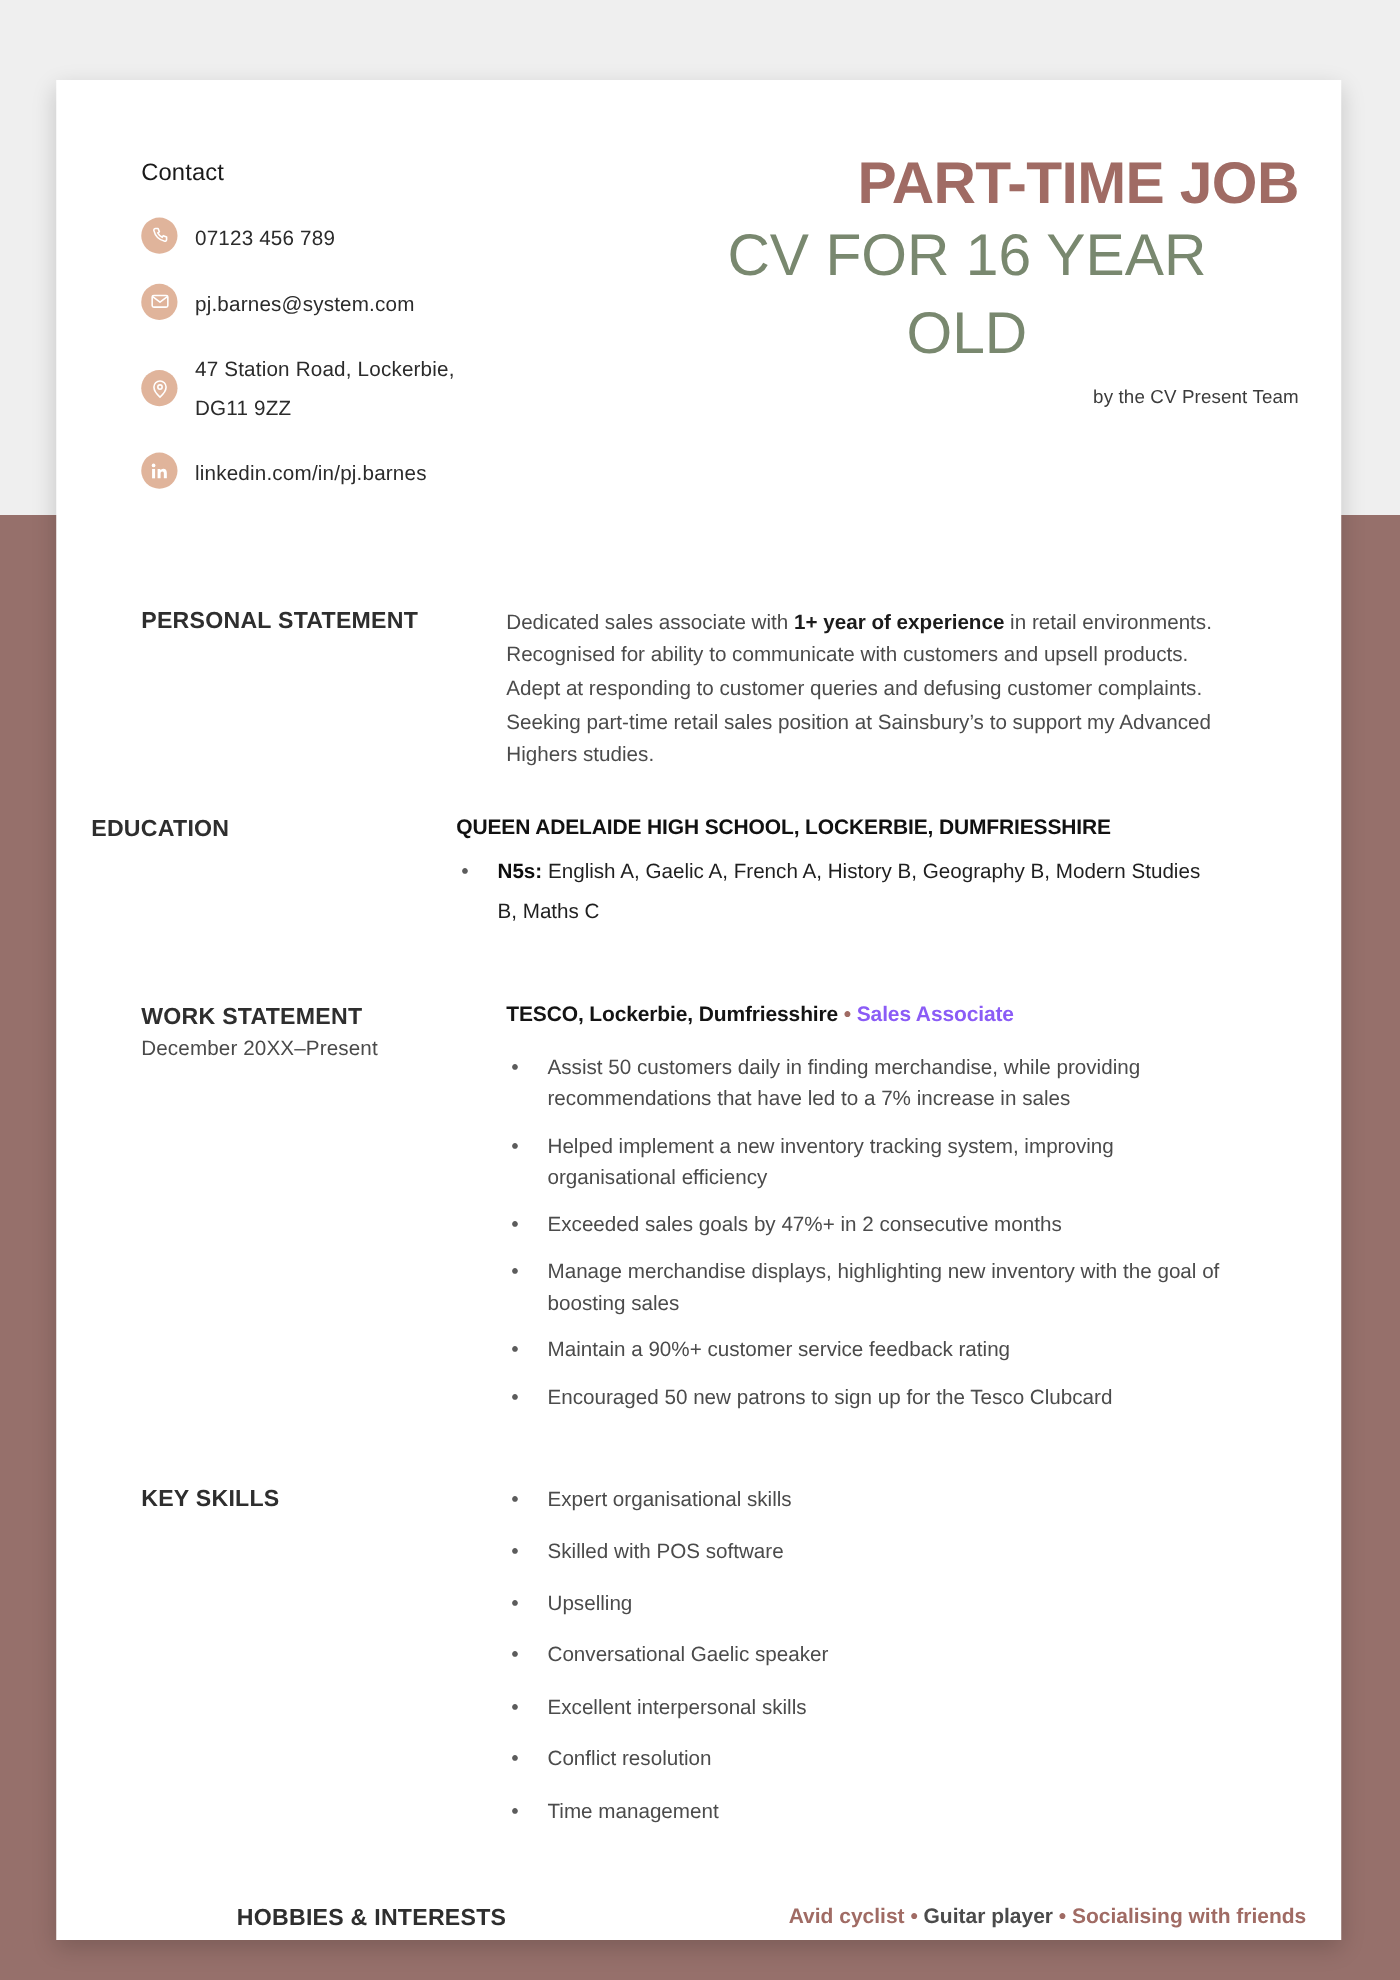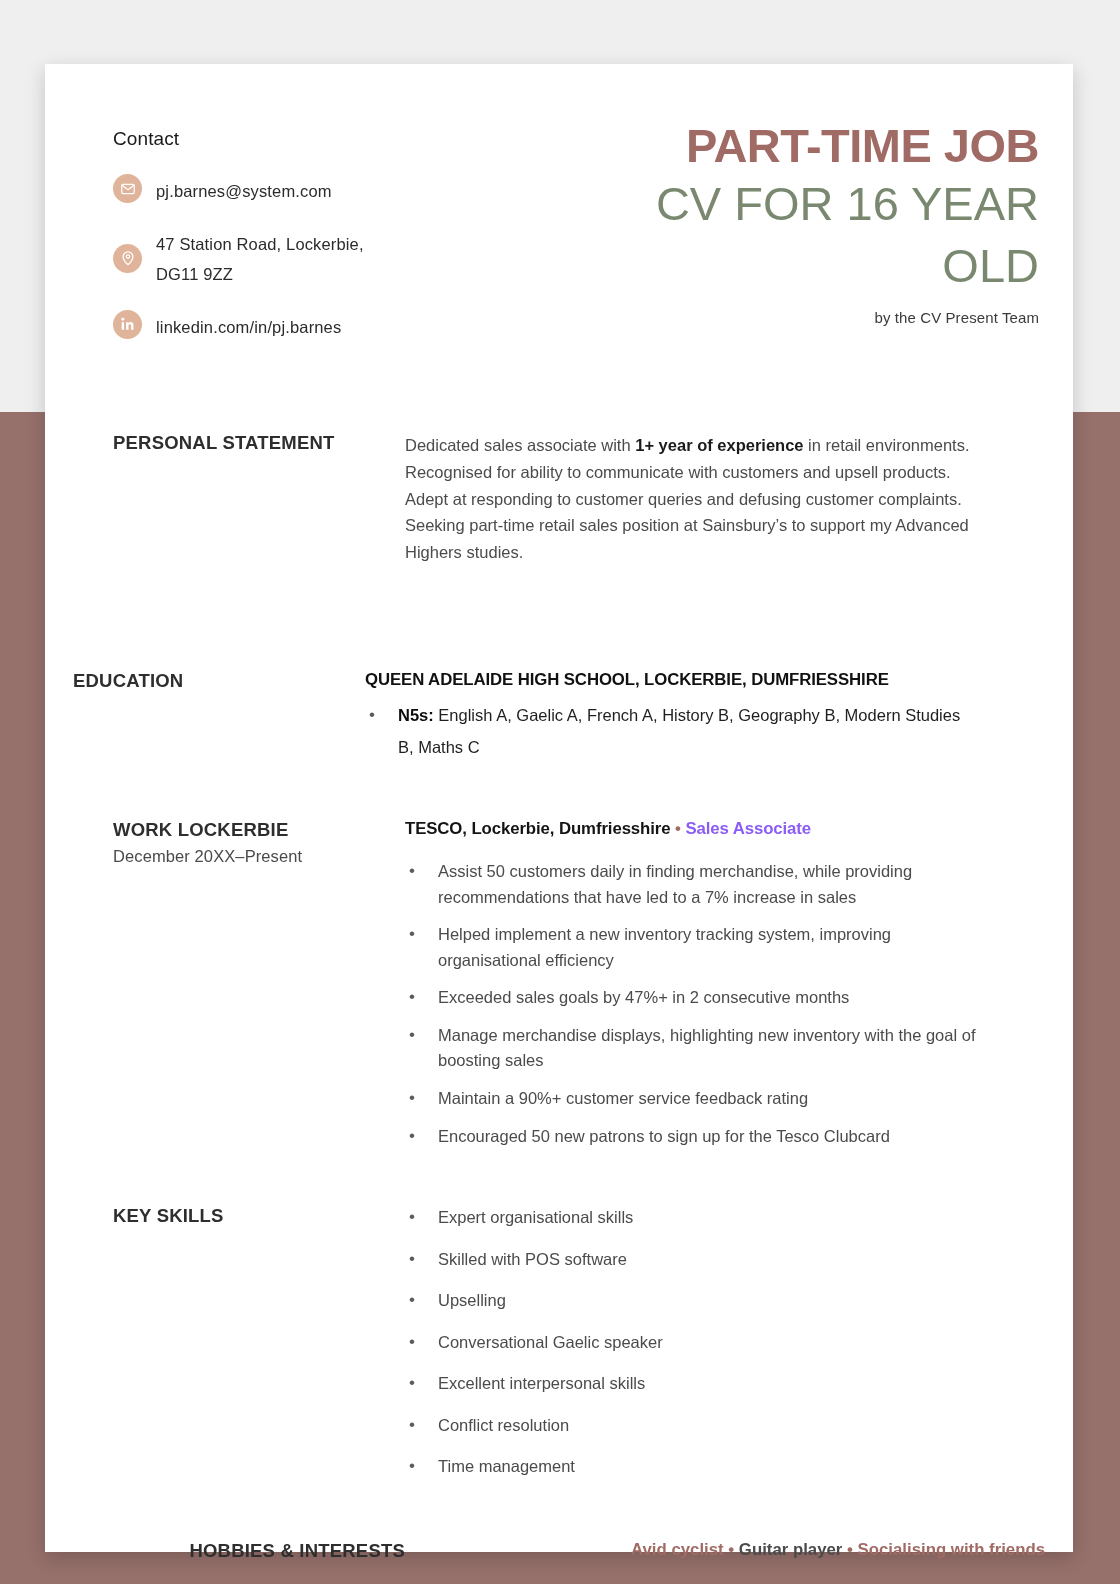--- a/index.html
+++ b/index.html
@@ -100,20 +100,21 @@
     line-height: 1.12;
     margin: 0;
   }
   .t-sub {
     font-size: 47px;
     font-weight: normal;
     color: #79886f;
     letter-spacing: 0px;
     line-height: 1.32;
     margin: 0;
+    text-align: center;
   }
   .t-by {
     font-size: 15px;
     color: #3b3b3b;
     margin-top: 12px;
     letter-spacing: .1px;
   }
 
   
   .section {
@@ -211,20 +212,28 @@
 <div id="backdrop-bottom"></div>
 
 <div id="cv-page">
  <div class="inner">
 
   <div class="header">
 
     <div class="contact-col">
       <div class="contact-title">Contact</div>
 
+      <div class="contact-row">
+        <span class="ci">
+          <svg width="16" height="16" viewBox="0 0 24 24" fill="none" stroke="#ffffff" stroke-width="1.9" stroke-linecap="round" stroke-linejoin="round">
+            <path d="M6.6 2.7h3.1l1.6 4-2 1.2a12 12 0 0 0 5.4 5.4l1.2-2 4 1.6v3.1a2 2 0 0 1-2.2 2A17.6 17.6 0 0 1 4.6 4.9a2 2 0 0 1 2-2.2z"></path>
+          </svg>
+        </span>
+        <span class="contact-text">07123 456 789</span>
+      </div>
 
       <div class="contact-row">
         <span class="ci">
           <svg width="16" height="16" viewBox="0 0 24 24" fill="none" stroke="#ffffff" stroke-width="1.9" stroke-linecap="round" stroke-linejoin="round">
             <rect x="2.6" y="5" width="18.8" height="14" rx="2"></rect>
             <path d="M3.2 6.4 12 13l8.8-6.6"></path>
           </svg>
         </span>
         <span class="contact-text">pj.barnes@system.com</span>
       </div>
@@ -264,35 +273,35 @@
 
   <div class="section" style="margin-top:68px;">
     <div class="lbl-col">
       <div class="sec-h">PERSONAL STATEMENT</div>
     </div>
     <div class="body-col">
       <p class="para"><span>Dedicated sales associate with </span><b>1+ year of experience</b><span> in retail environments. Recognised for ability to communicate with customers and upsell products. Adept at responding to customer queries and defusing customer complaints. Seeking part-time retail sales position at Sainsbury’s to support my Advanced Highers studies.</span></p>
     </div>
   </div>
 
-  <div class="section" style="margin-top:104px;padding-left:28px;">
+  <div class="section" style="margin-top:34px;padding-left:28px;">
     <div class="lbl-col">
       <div class="sec-h">EDUCATION</div>
     </div>
     <div class="body-col">
       <div class="edu-head">QUEEN ADELAIDE HIGH SCHOOL, LOCKERBIE, DUMFRIESSHIRE</div>
       <ul class="bl edu">
         <li><b>N5s:</b><span> English A, Gaelic A, French A, History B, Geography B, Modern Studies B, Maths C</span></li>
       </ul>
     </div>
   </div>
 
   <div class="section" style="margin-top:56px;">
     <div class="lbl-col">
-      <div class="sec-h">WORK LOCKERBIE</div>
+      <div class="sec-h">WORK STATEMENT</div>
       <div class="sec-date">December 20XX–Present</div>
     </div>
     <div class="body-col">
       <div class="job-head"><span>TESCO, Lockerbie, Dumfriesshire</span><span class="sep"> • </span><span class="role">Sales Associate</span></div>
       <ul class="bl" style="margin-top:20px;">
         <li>Assist 50 customers daily in finding merchandise, while providing recommendations that have led to a 7% increase in sales</li>
         <li>Helped implement a new inventory tracking system, improving organisational efficiency</li>
         <li>Exceeded sales goals by 47%+ in 2 consecutive months</li>
         <li>Manage merchandise displays, highlighting new inventory with the goal of boosting sales</li>
         <li>Maintain a 90%+ customer service feedback rating</li>

